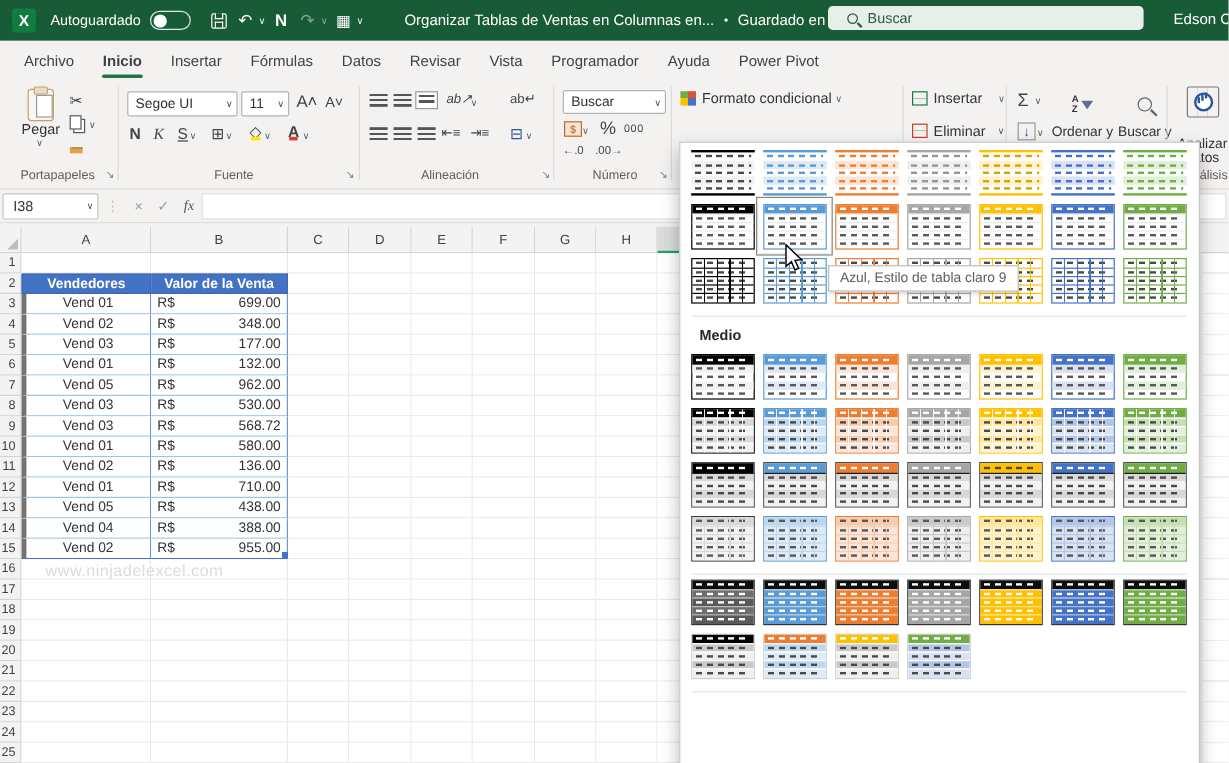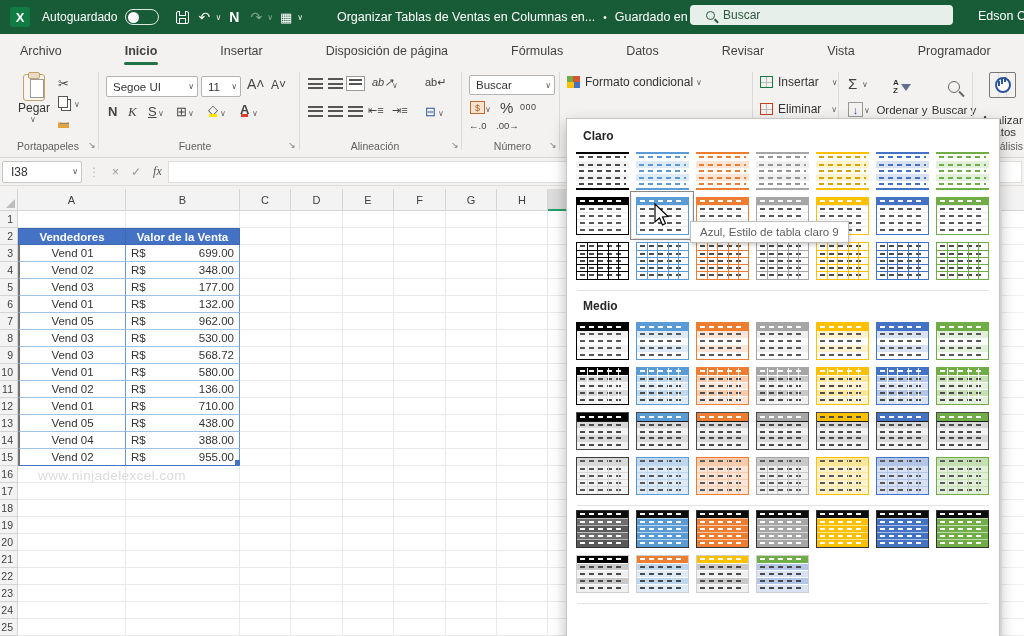--- a/index.html
+++ b/index.html
@@ -22,21 +22,21 @@
   .floppy::after { content:''; position:absolute; left:2px; bottom:0; width:5px; height:4px; border:1.5px solid #fff; border-bottom:none; }
   .winicon { font-size:13px; }
   #doc-title { margin-left:34px; font-size:12.5px; white-space:nowrap; display:flex; align-items:center; gap:8px; }
   #doc-title .dot { font-size:10px; }
   #search-box { position:absolute; left:690px; top:5px; width:263px; height:20px; background:#E7EFEA; border-radius:4px; display:flex; align-items:center; color:#2E5941; }
   .mag { width:9px; height:9px; border:1.6px solid #2E5941; border-radius:50%; position:relative; margin:0 8px 0 16px; }
   .mag::after { content:''; position:absolute; width:5px; height:1.6px; background:#2E5941; transform:rotate(45deg); left:7px; top:8px; }
   #user-name { position:absolute; left:978px; top:9px; width:46px; overflow:hidden; white-space:nowrap; font-size:12.5px; color:#fff; }
 
   
-  #tabbar { position:absolute; left:0; top:34px; width:1024px; height:34px; background:#F4F2F1; display:flex; align-items:stretch; padding-left:8px;gap:39px; }
+  #tabbar { position:absolute; left:0; top:34px; width:1024px; height:34px; background:#F4F2F1; display:flex; align-items:stretch; padding-left:8px; }
   .tab { position:relative; padding:0 12px; display:flex; align-items:center; font-size:12.5px; color:#424242; cursor:default; white-space:nowrap; }
   .tab.sel { font-weight:bold; }
   .tab.sel::after { content:''; position:absolute; left:11px; right:11px; bottom:3px; height:3px; background:#217346; border-radius:2px; }
 
   
   #ribbon { position:absolute; left:0; top:68px; width:1024px; height:90px; background:#F4F2F1; border-bottom:1px solid #D8D6D4; }
   .rgroup-label { position:absolute; top:72px; font-size:10.5px; color:#605E5C; text-align:center; }
   .launcher { position:absolute; top:72px; font-size:9px; color:#7a7a7a; }
   .vsep { position:absolute; top:4px; height:78px; width:1px; background:#DDDBD9; }
   .rbtn-lbl { font-size:12px; color:#333; }
@@ -75,21 +75,21 @@
   #grid { display:grid; grid-template-columns:18px 108px 114px 51px 52px 51px 52px 51px 51px 19px; grid-template-rows:22px repeat(25,17px); }
   .ch,.rh,.corner { background:#F3F3F3; border-right:1px solid #D4D4D4; border-bottom:1px solid #D4D4D4; display:flex; align-items:center; justify-content:center; font-size:11px; color:#3f3f3f; }
   .rh { font-size:10.5px; justify-content:flex-end; padding-right:4px; }
   .corner { position:relative; }
   .corner::after { content:''; position:absolute; right:2px; bottom:2px; border-left:9px solid transparent; border-bottom:9px solid #BDBDBD; }
   .ch.sel { background:#DCDCDC; border-bottom:2px solid #21A366; }
   .cc { background:#fff; border-right:1px solid #E9E9E9; border-bottom:1px solid #E9E9E9; font-size:11.5px; color:#333; display:flex; align-items:center; }
   .th-cell { background:#4472C4; color:#fff; font-weight:bold; font-size:11.5px; justify-content:center; border-right:1px solid #3E68B2; border-bottom:1px solid #3E68B2; border-top:1px solid #3E68B2; }
   .th-cell.first { border-left:1px solid #3E68B2; }
   .td-cell { border-right:1px solid #6B97D4; border-bottom:1px solid #9DC3E6; }
-  .td-cell.first { border-left:2px solid #737373; justify-content:center; }
+  .td-cell.first { border-left:4px solid #737373; justify-content:center; }
   .td-cell.last-row { border-bottom:1px solid #4472C4; }
   .money { justify-content:space-between; padding:0 5px 0 5px; }
   #watermark { position:absolute; left:38px; top:279px; font-size:13.5px; color:#DCDCDC; letter-spacing:.4px; }
   #tbl-handle { position:absolute; left:235px; top:271px; width:5px; height:5px; background:#4472C4; }
   #sheet-right { position:absolute; left:1001px; top:189px; width:23px; height:447px; background:#fff; }
   #sheet-right .hdr { height:22px; background:#F3F3F3; border-bottom:1px solid #D4D4D4; }
   #sheet-right .lines { height:425px; background:repeating-linear-gradient(180deg, transparent 0 16px, #EFEFEF 16px 17px); border-left:1px solid #F1F1F1; }
 
   
   #gallery { position:absolute; left:566px; top:118px; width:434px; height:545px; background:#fff; border:1px solid #C8C6C4; box-shadow:0 6px 14px rgba(0,0,0,.28); z-index:10; padding-top:2px; }
@@ -141,21 +141,20 @@
       <span class="mag"></span>
       <span>Buscar</span>
     </div>
     <div id="user-name">Edson Cava</div>
   </div>
 
   <div id="tabbar">
       <div class="tab">Archivo</div>
       <div class="tab sel">Inicio</div>
       <div class="tab">Insertar</div>
-      <div class="tab">Disposición de página</div>
       <div class="tab">Fórmulas</div>
       <div class="tab">Datos</div>
       <div class="tab">Revisar</div>
       <div class="tab">Vista</div>
       <div class="tab">Programador</div>
       <div class="tab">Ayuda</div>
       <div class="tab">Power Pivot</div>
     </div>
 
   <div id="ribbon">
@@ -604,21 +603,20 @@
       </div>
     <div id="watermark">www.ninjadelexcel.com</div>
     <div id="tbl-handle"></div>
   </div>
   <div id="sheet-right">
     <div class="hdr"></div>
       <div class="lines"></div>
   </div>
 
   <div id="gallery">
-      <div class="gsec-title">Claro</div>
       <div class="grow">
         <div class="gcell">
           <div class="thumb" style="border-top: 2px solid rgb(0, 0, 0); border-bottom: 2px solid rgb(0, 0, 0);">
             <div class="trow hd">
               <div class="dashbar" style="background: repeating-linear-gradient(90deg, rgb(74, 74, 74) 0px, rgb(74, 74, 74) 5px, transparent 5px, transparent 9px);"></div>
             </div>
             <div class="trow" style="background: rgb(242, 242, 242);">
               <div class="dashbar" style="background: repeating-linear-gradient(90deg, rgb(74, 74, 74) 0px, rgb(74, 74, 74) 5px, transparent 5px, transparent 9px);"></div>
             </div>
             <div class="trow">

